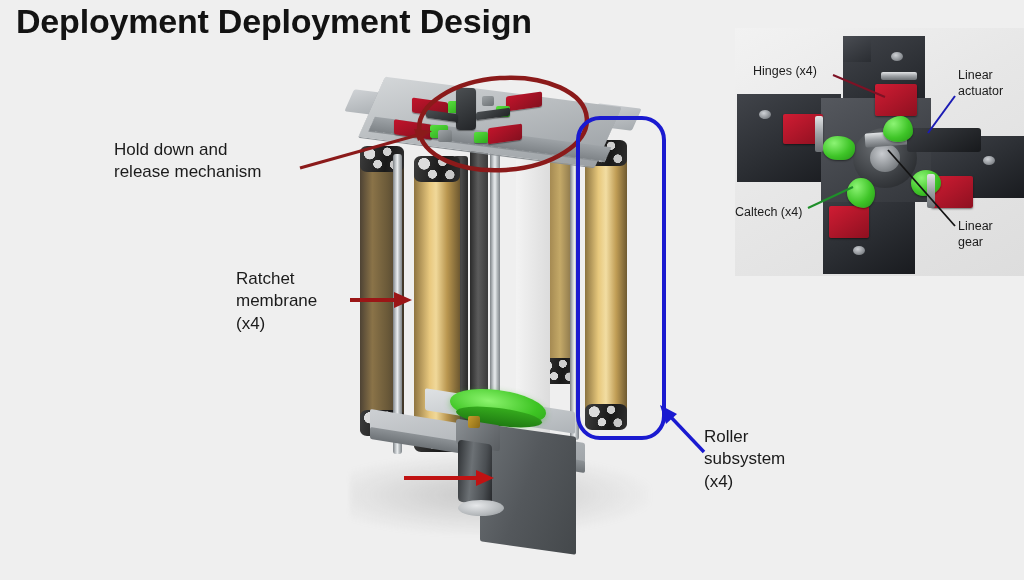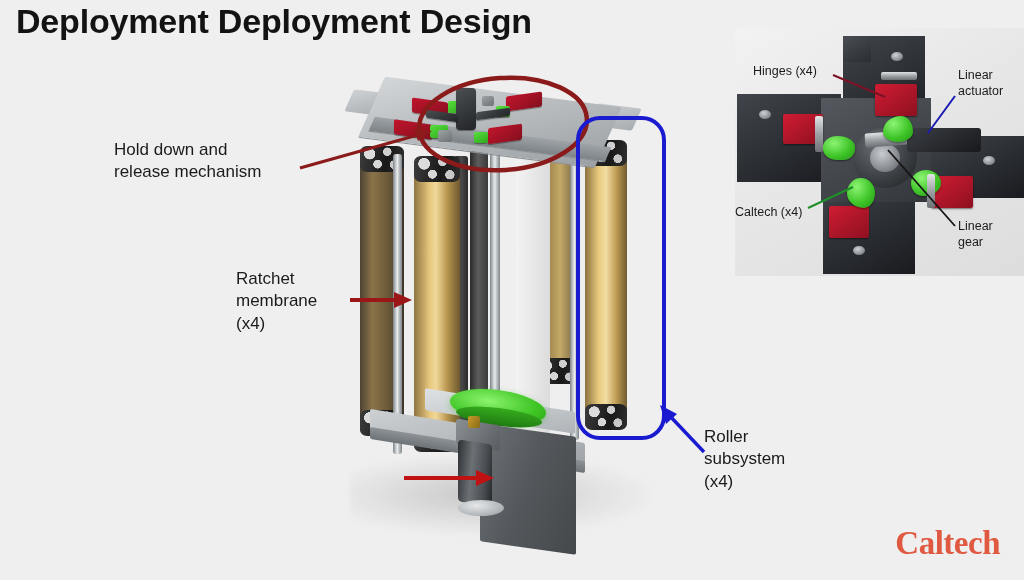--- a/index.html
+++ b/index.html
@@ -301,15 +301,14 @@
   <div class="anno small" style="left:753px;top:64px;">Hinges (x4)</div>
 
   <div class="anno small" style="left:958px;top:68px;">Linear
 actuator</div>
 
   <div class="anno small" style="left:735px;top:205px;">Caltech (x4)</div>
 
   <div class="anno small" style="left:958px;top:219px;">Linear
 gear</div>
 
-  <div id="caltech">Caltech</div>
 
 </div>
 
 </body></html>

